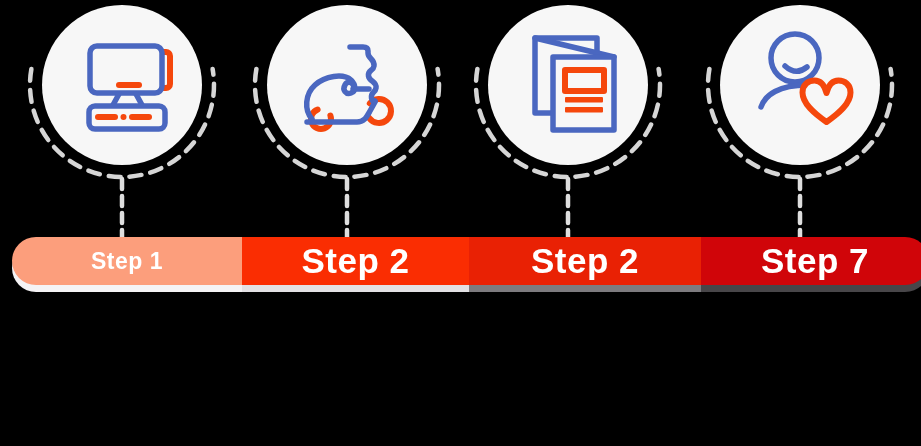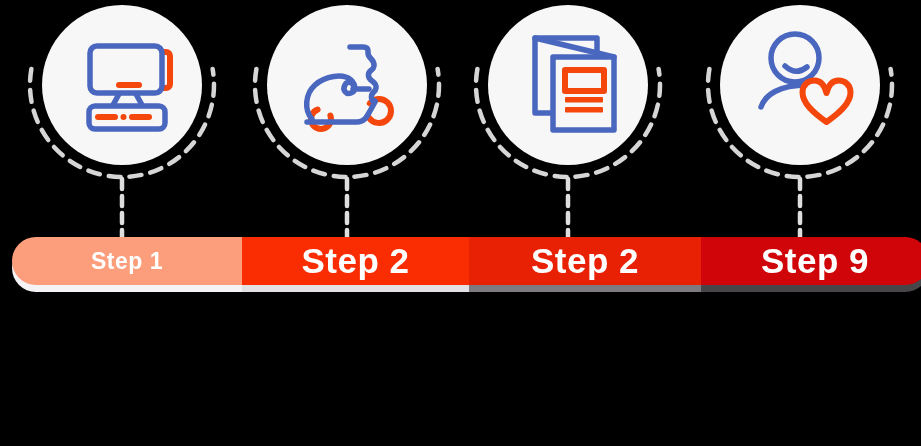--- a/index.html
+++ b/index.html
@@ -100,17 +100,17 @@
     <div class="bar-seg first" style="width: 230px; background-color: rgb(252, 158, 124); --shadow: #F5F3F5;">
       <span class="bar-label">Step 1</span>
     </div>
     <div class="bar-seg" style="width: 227px; background-color: rgb(250, 45, 2); --shadow: #E3E1E4;">
       <span class="bar-label">Step 2</span>
     </div>
     <div class="bar-seg" style="width: 232px; background-color: rgb(233, 33, 4); --shadow: #7D7B7F;">
       <span class="bar-label">Step 2</span>
     </div>
     <div class="bar-seg last" style="width: 228px; background-color: rgb(208, 5, 9); --shadow: #484649;">
-      <span class="bar-label">Step 9</span>
+      <span class="bar-label">Step 7</span>
     </div>
   </div>
 
 </div>
 
 </body></html>

